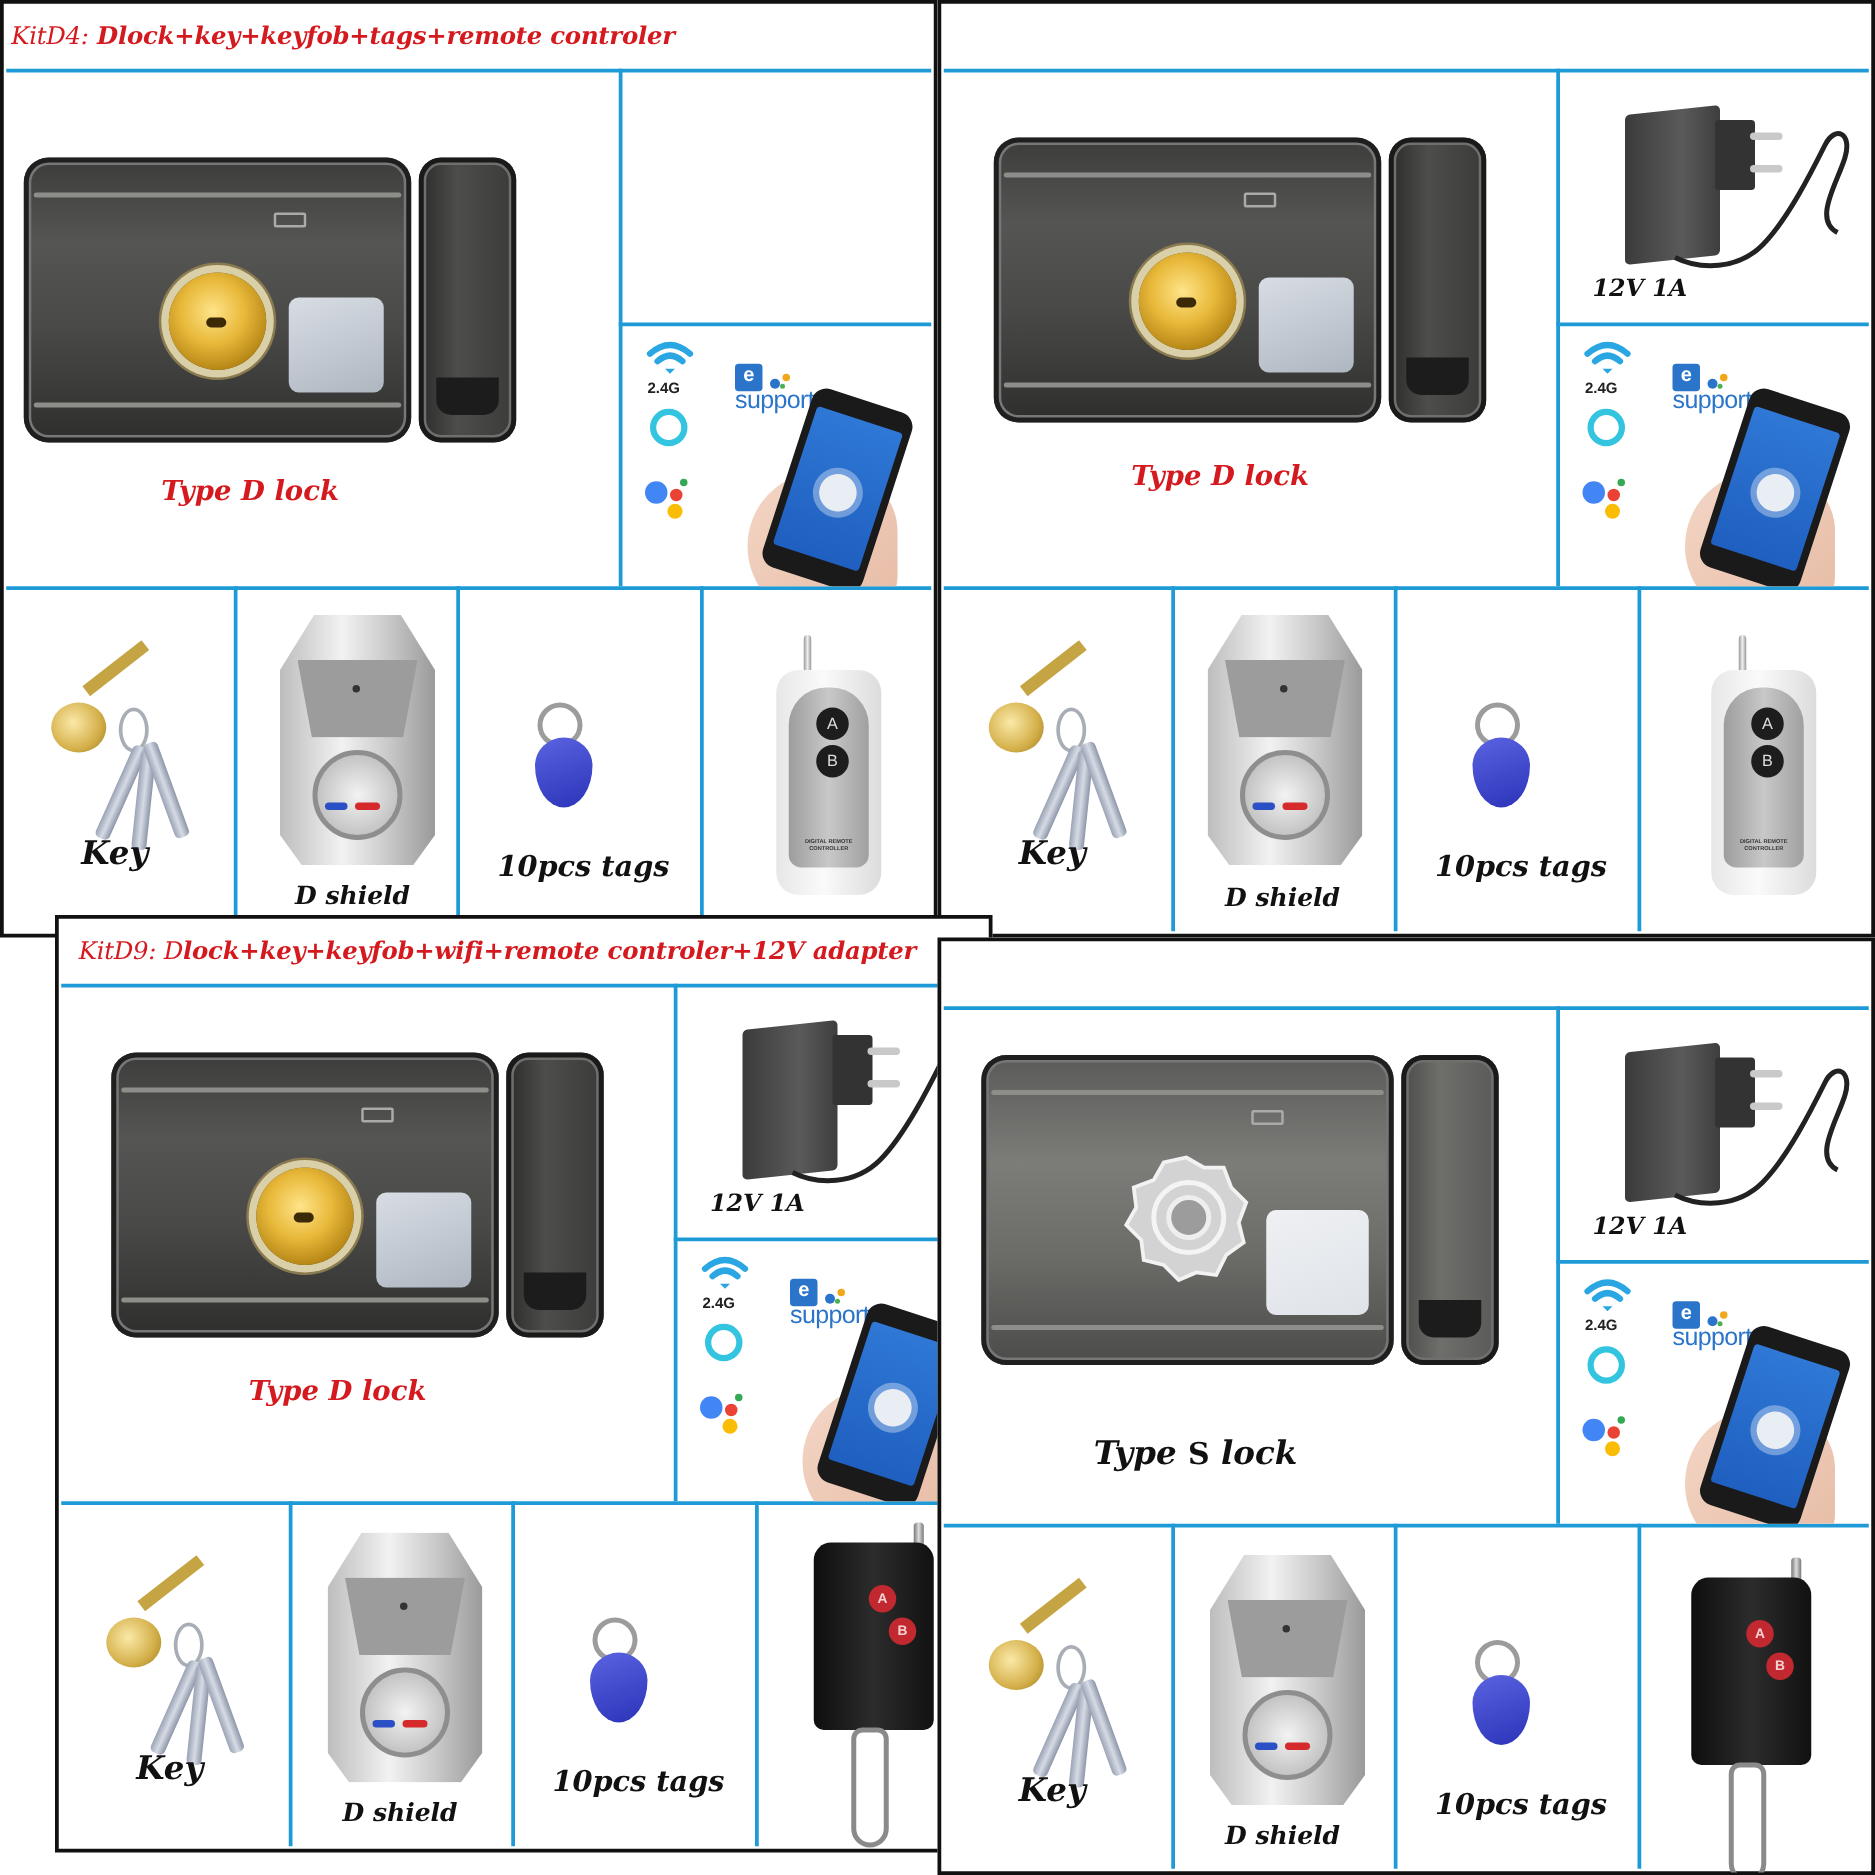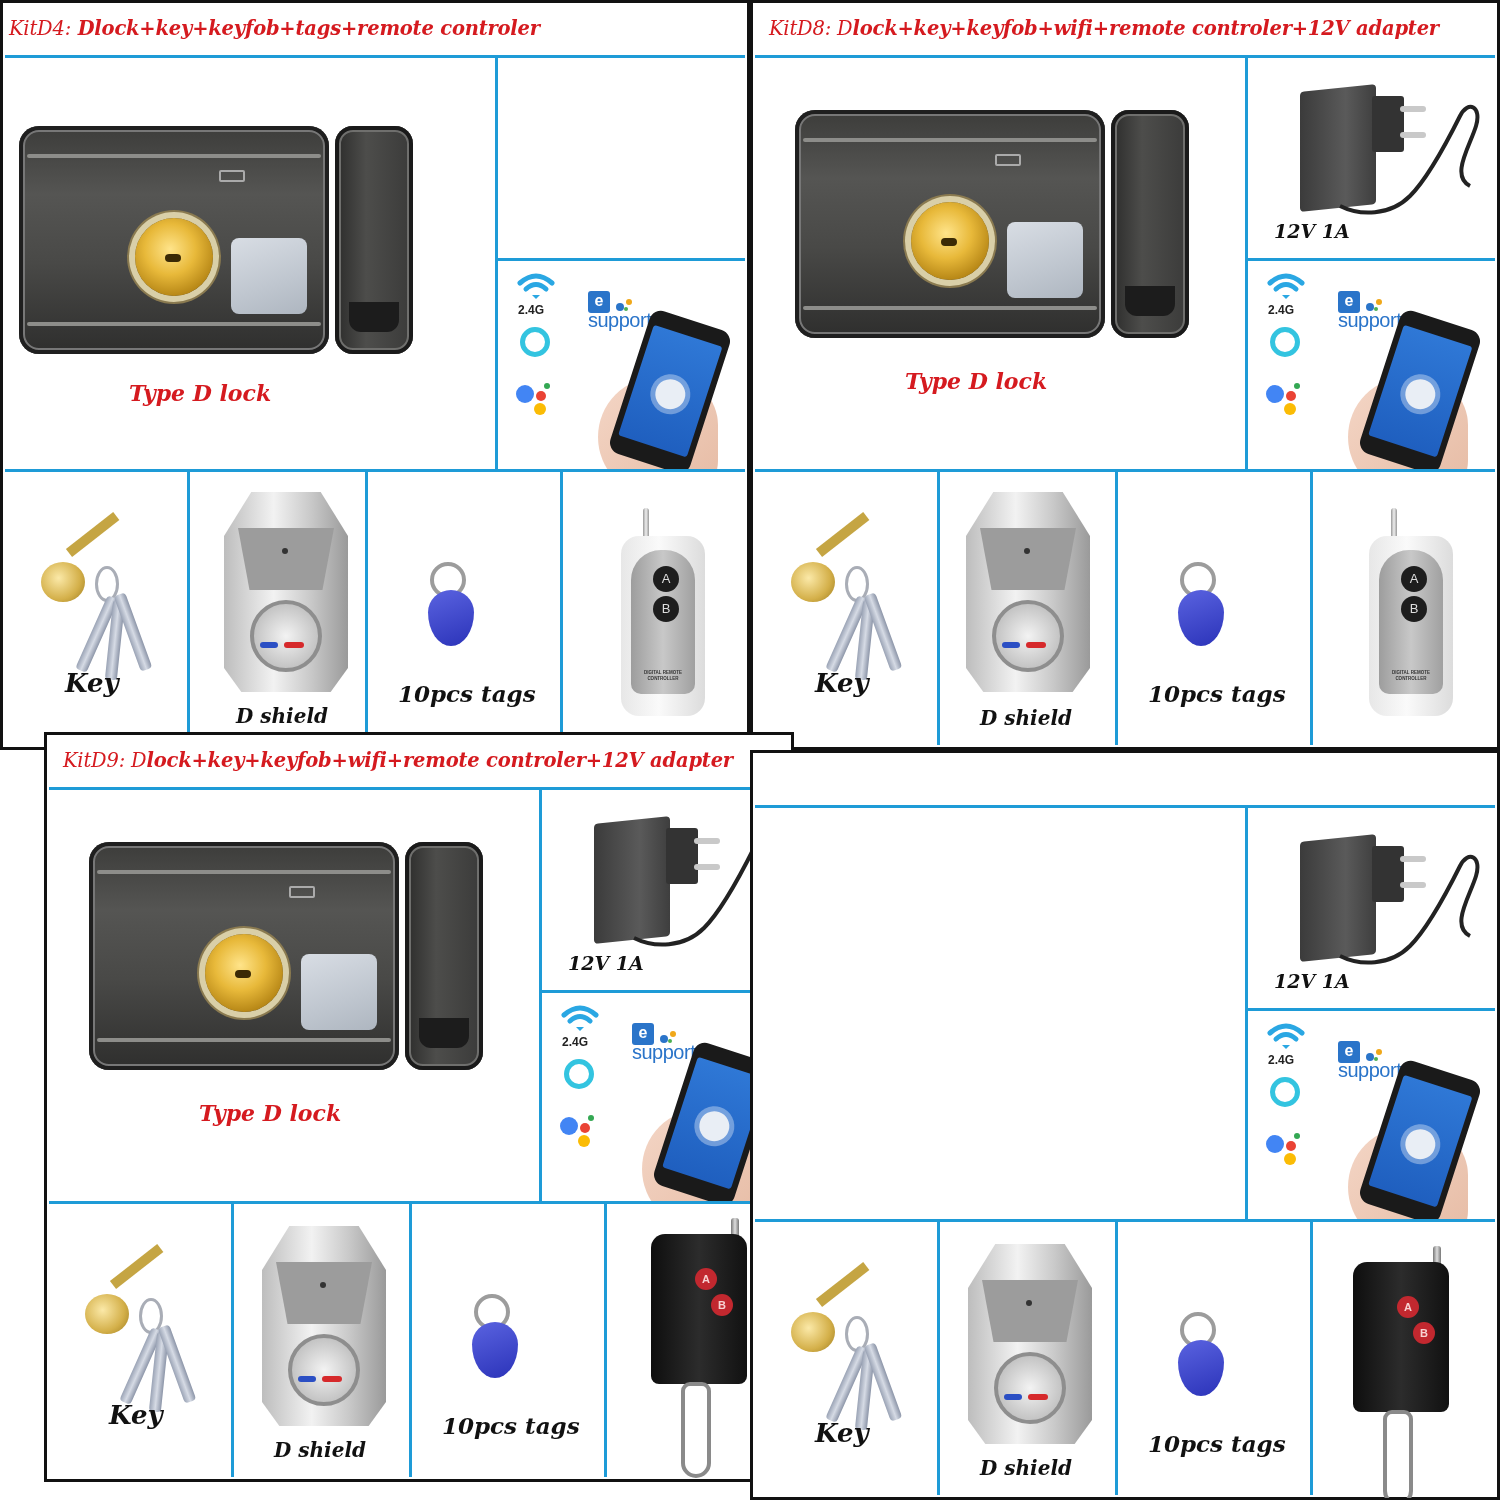--- a/index.html
+++ b/index.html
@@ -287,23 +287,20 @@
             <div class="b" style="top:46px;">B</div>
             <div class="lbl" style="left:4px;top:120px;">DIGITAL REMOTE CONTROLLER</div>
           </div>
         </div>
       </div>
     </div>
   </div>
 
   <div class="quad q1">
     <div class="quad-inner">
-      <div class="kit-title" style="left:14px;">
-        <span class="code">KitD8: D</span><span>lock+key+keyfob+wifi+remote controler+12V adapter</span>
-      </div>
 
       <div class="hline" style="left:0;right:0;top:50px;"></div>
       <div class="vline" style="left:490px;top:50px;height:414px;"></div>
       <div class="hline" style="left:490px;right:0;top:253px;"></div>
       <div class="hline" style="left:0;right:0;top:464px;"></div>
       <div class="vline" style="left:182px;top:464px;bottom:0;"></div>
       <div class="vline" style="left:360px;top:464px;bottom:0;"></div>
       <div class="vline" style="left:555px;top:464px;bottom:0;"></div>
 
       <div class="cell" style="left:0;top:53px;width:490px;height:411px;">
@@ -530,20 +527,43 @@
     <div class="quad-inner">
 
       <div class="hline" style="left:0;right:0;top:50px;"></div>
       <div class="vline" style="left:490px;top:50px;height:414px;"></div>
       <div class="hline" style="left:490px;right:0;top:253px;"></div>
       <div class="hline" style="left:0;right:0;top:464px;"></div>
       <div class="vline" style="left:182px;top:464px;bottom:0;"></div>
       <div class="vline" style="left:360px;top:464px;bottom:0;"></div>
       <div class="vline" style="left:555px;top:464px;bottom:0;"></div>
 
+      <div class="cell" style="left:0;top:53px;width:490px;height:411px;">
+        <div class="lock s" style="left:30px;top:36px;">
+          <div class="body" style="width:330px;height:248px;">
+              <div class="band-top"></div>
+              <div class="band-bot"></div>
+              <div class="slot" style="left:216px;"></div>
+            <svg class="knob" viewBox="0 0 104 104">
+              <path d="M52 4 L66 12 L82 12 L88 28 L100 40 L94 56 L98 72 L84 82 L76 98 L60 96 L46 102 L34 90 L18 86 L16 70 L4 58 L12 44 L10 28 L26 22 L34 8 Z" fill="#d3d3d3" stroke="#f2f2f2" stroke-width="3"></path>
+              <circle cx="54" cy="52" r="28" fill="none" stroke="#f4f4f4" stroke-width="4"></circle>
+              <circle cx="54" cy="52" r="16" fill="#9c9c9c" stroke="#eee" stroke-width="4"></circle>
+            </svg>
+            <div class="pad" style="left:228px;top:124px;width:82px;height:84px;"></div>
+          </div>
+          <div class="side" style="left:336px;height:248px;">
+              <div class="lip"></div>
+            </div>
+        </div>
+        <div class="cap" style="left:120px;top:340px;font-size:26px;">
+          <span>Type</span>
+          <span style="font-size:24px;font-style:normal;">S</span>
+          <span>lock</span>
+        </div>
+      </div>
 
       <div class="cell" style="left:493px;top:53px;right:0;height:200px;">
         <div class="adapter" style="left:52px;top:18px;">
           <div class="block"></div>
           <div class="plug"></div>
           <div class="pin" style="left:100px;top:30px;"></div>
           <div class="pin" style="left:100px;top:56px;"></div>
           <svg width="190" height="140" viewBox="0 0 190 140">
             <path d="M40 130 C60 140 90 140 110 120 C130 100 150 60 160 40 C168 24 182 30 176 50 C170 70 150 100 170 110" stroke="#222" stroke-width="4" fill="none"></path>
           </svg>

